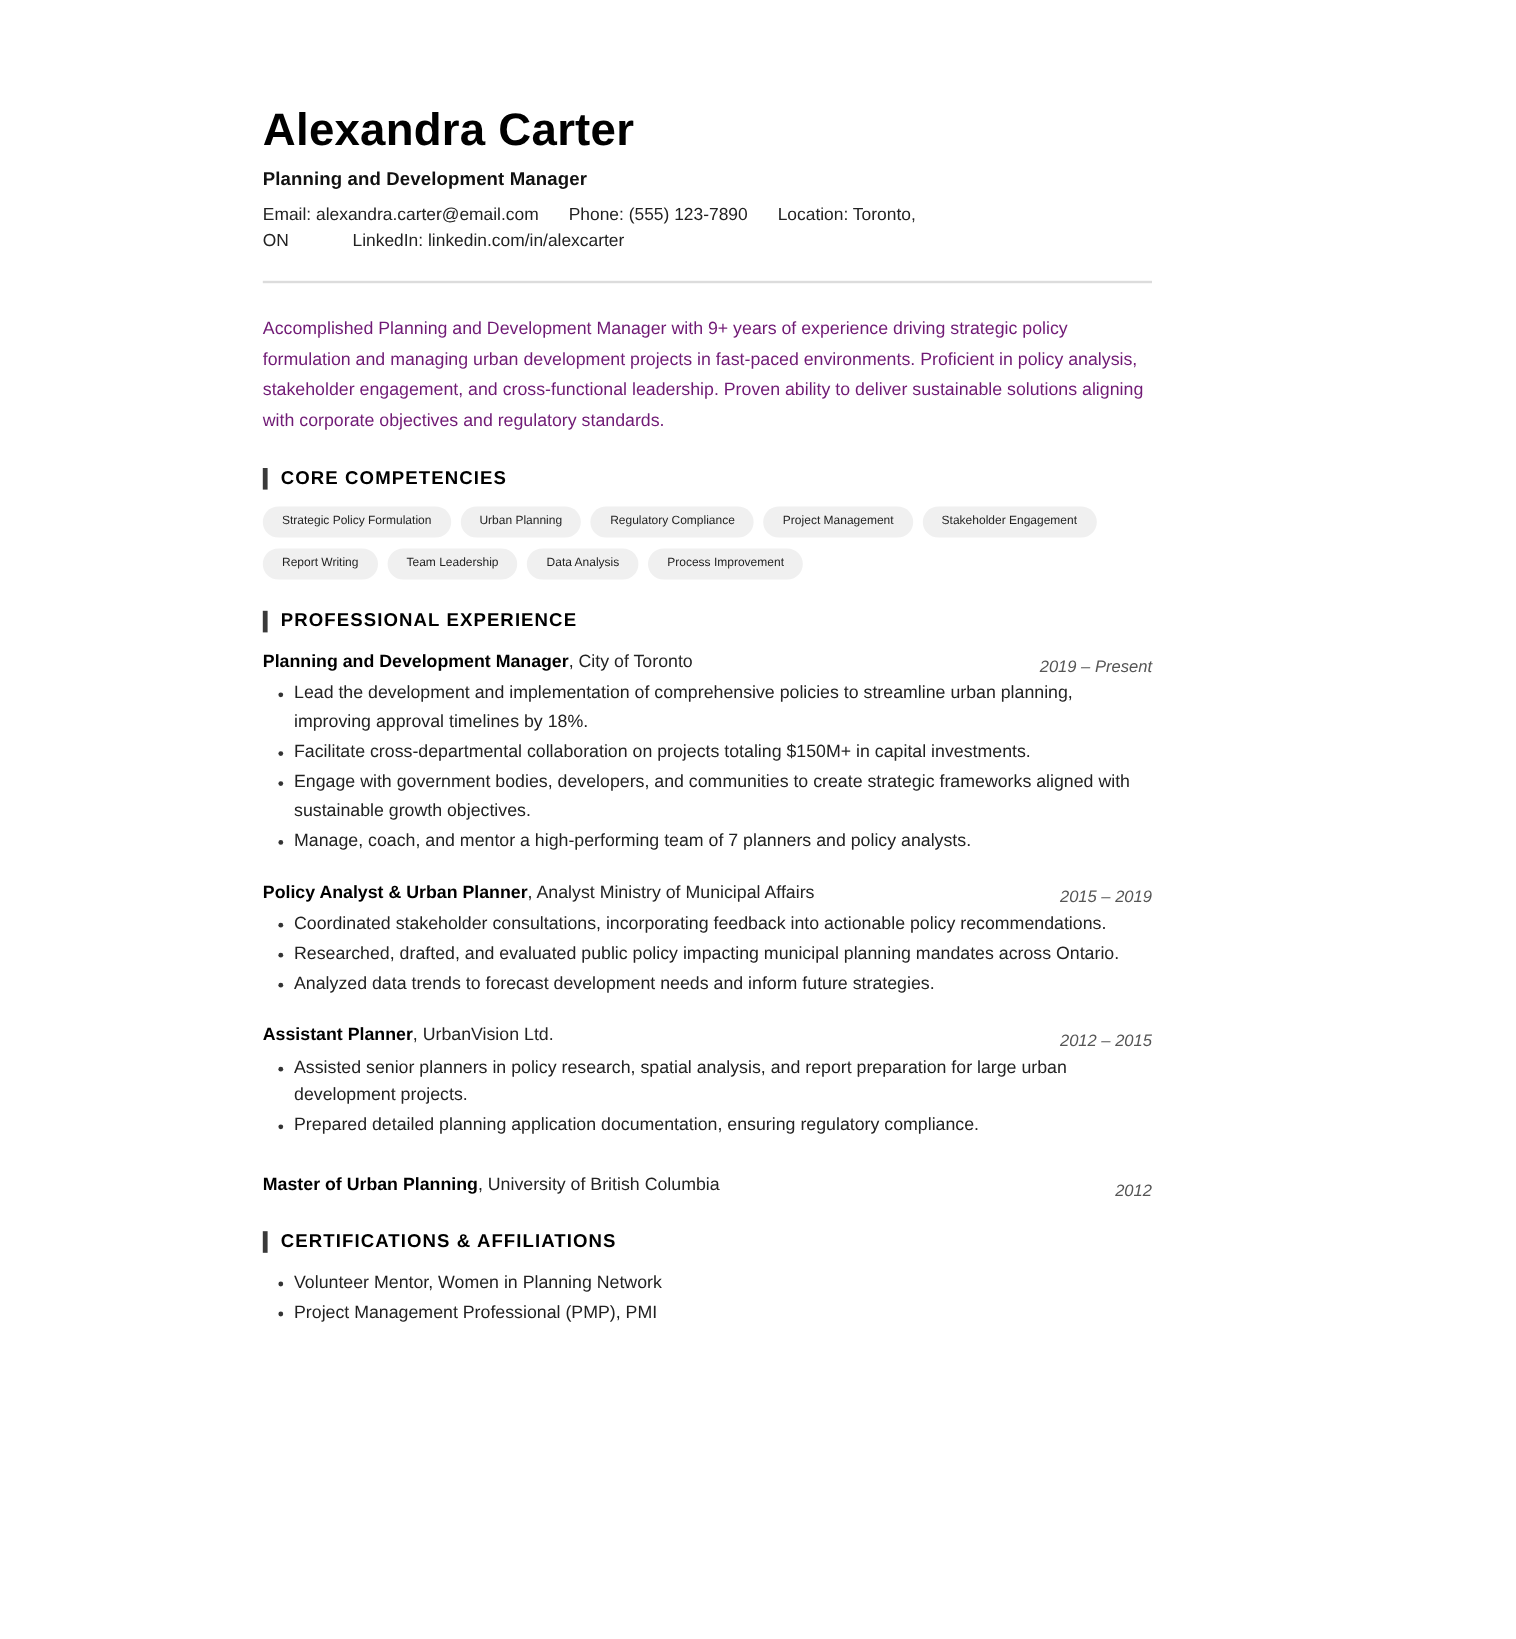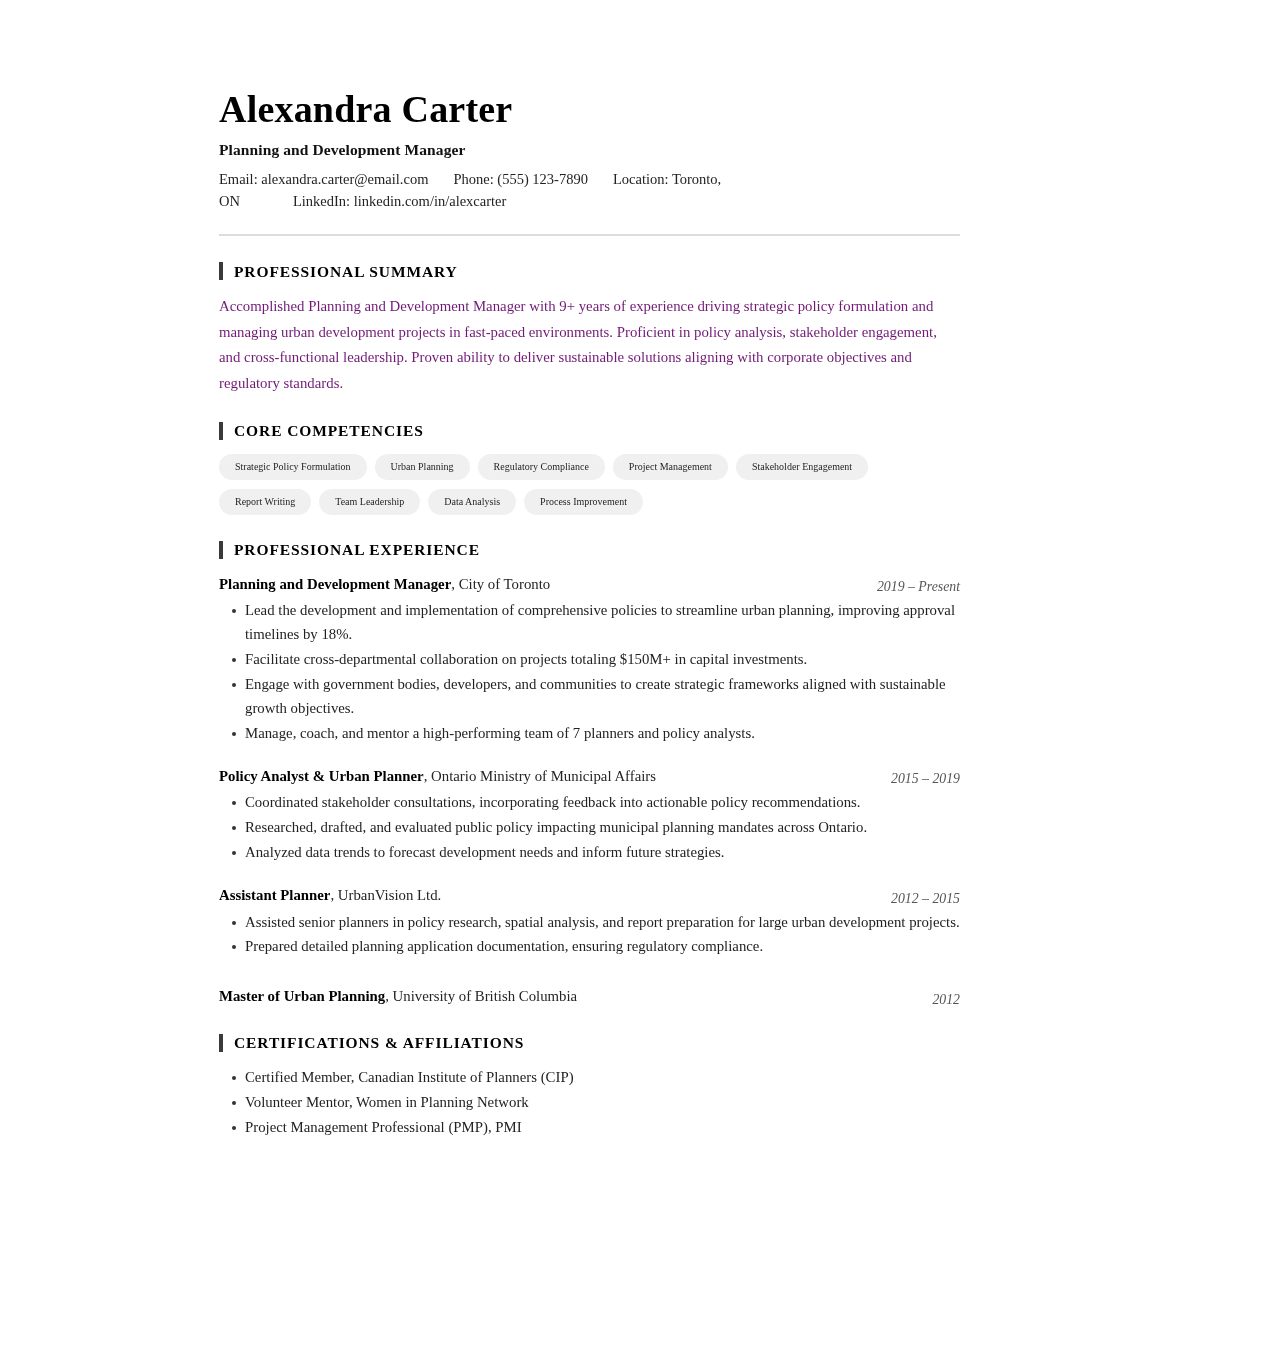--- a/index.html
+++ b/index.html
@@ -12,21 +12,20 @@
     min-height: 1366px;
     font-family: "Liberation Sans", sans-serif;
     color: #1a1a1a;
     -webkit-font-smoothing: antialiased;
   }
 
   .page {
     width: 1180px;
     box-sizing: border-box;
     padding: 88px 220px 60px 219px;
-    font-family: Liberation Serif, serif;
   }
 
   
   .name {
     font-size: 38px;
     font-weight: bold;
     letter-spacing: 0.2px;
     line-height: 1.12;
     margin: 0 0 10px 0;
     color: #000000;
@@ -170,24 +169,20 @@
   <header>
     <h1 class="name">Alexandra Carter</h1>
     <div class="job-title">Planning and Development Manager</div>
     <div class="contact-line">
       <span class="contact-item"><span>Email:</span> <span class="c-val">alexandra.carter@email.com</span></span><span class="contact-item"><span>Phone:</span> <span class="c-val">(555) 123-7890</span></span><span class="contact-item"><span>Location:</span> <span class="c-val">Toronto, ON</span></span><span class="contact-item"><span>LinkedIn:</span> <span class="c-val">linkedin.com/in/alexcarter</span></span>
     </div>
     <hr class="header-rule">
   </header>
 
   <section class="section">
-    <div class="section-head">
-      <span class="accent-bar"></span>
-      <span class="section-title">PROFESSIONAL SUMMARY</span>
-    </div>
     <p class="summary">Accomplished Planning and Development Manager with 9+ years of experience driving strategic policy formulation and managing urban development projects in fast-paced environments. Proficient in policy analysis, stakeholder engagement, and cross-functional leadership. Proven ability to deliver sustainable solutions aligning with corporate objectives and regulatory standards.</p>
   </section>
 
   <section class="section">
     <div class="section-head">
       <span class="accent-bar"></span>
       <span class="section-title">CORE COMPETENCIES</span>
     </div>
     <div class="pill-wrap">
       <span class="pill">Strategic Policy Formulation</span>
@@ -216,21 +211,21 @@
       <ul class="bullets">
         <li>Lead the development and implementation of comprehensive policies to streamline urban planning, improving approval timelines by 18%.</li>
         <li>Facilitate cross-departmental collaboration on projects totaling $150M+ in capital investments.</li>
         <li>Engage with government bodies, developers, and communities to create strategic frameworks aligned with sustainable growth objectives.</li>
         <li>Manage, coach, and mentor a high-performing team of 7 planners and policy analysts.</li>
       </ul>
     </div>
 
     <div class="job">
       <div class="entry-row">
-        <div class="entry-left"><span class="entry-role">Policy Analyst &amp; Urban Planner</span><span class="entry-org">, Ontario Ministry of Municipal Affairs</span></div>
+        <div class="entry-left"><span class="entry-role">Policy Analyst &amp; Urban Planner</span><span class="entry-org">, Analyst Ministry of Municipal Affairs</span></div>
         <div class="entry-date">2015 – 2019</div>
       </div>
       <ul class="bullets">
         <li>Coordinated stakeholder consultations, incorporating feedback into actionable policy recommendations.</li>
         <li>Researched, drafted, and evaluated public policy impacting municipal planning mandates across Ontario.</li>
         <li>Analyzed data trends to forecast development needs and inform future strategies.</li>
       </ul>
     </div>
 
     <div class="job">
@@ -255,19 +250,18 @@
     </div>
 
   </section>
 
   <section class="section">
     <div class="section-head">
       <span class="accent-bar"></span>
       <span class="section-title">CERTIFICATIONS &amp; AFFILIATIONS</span>
     </div>
     <ul class="bullets certs-list">
-      <li>Certified Member, Canadian Institute of Planners (CIP)</li>
       <li>Volunteer Mentor, Women in Planning Network</li>
       <li>Project Management Professional (PMP), PMI</li>
     </ul>
   </section>
 
 </div>
 
 </body></html>

